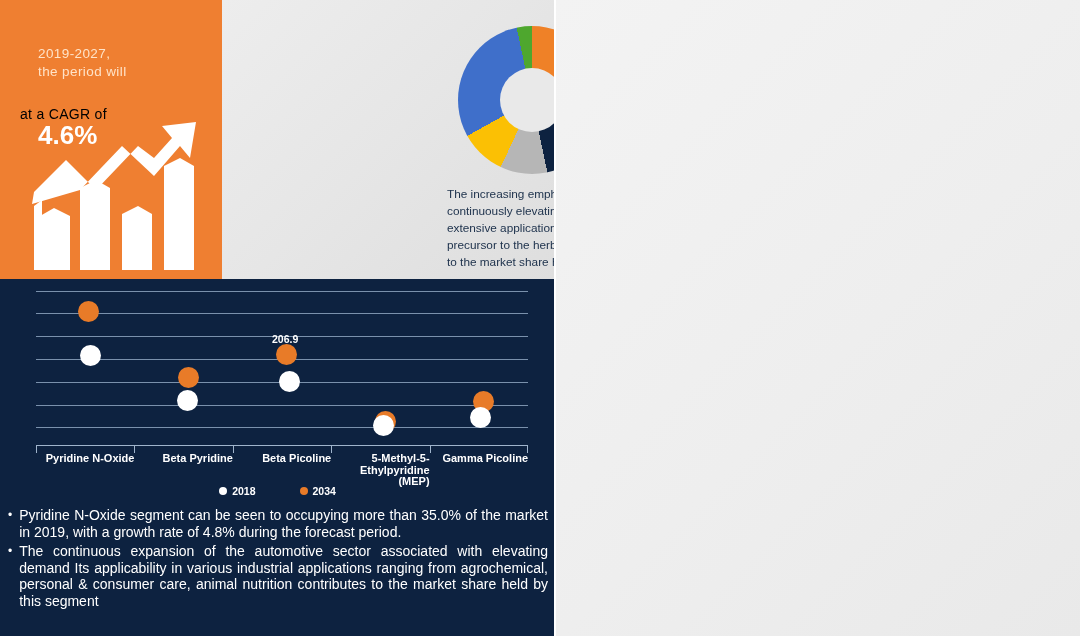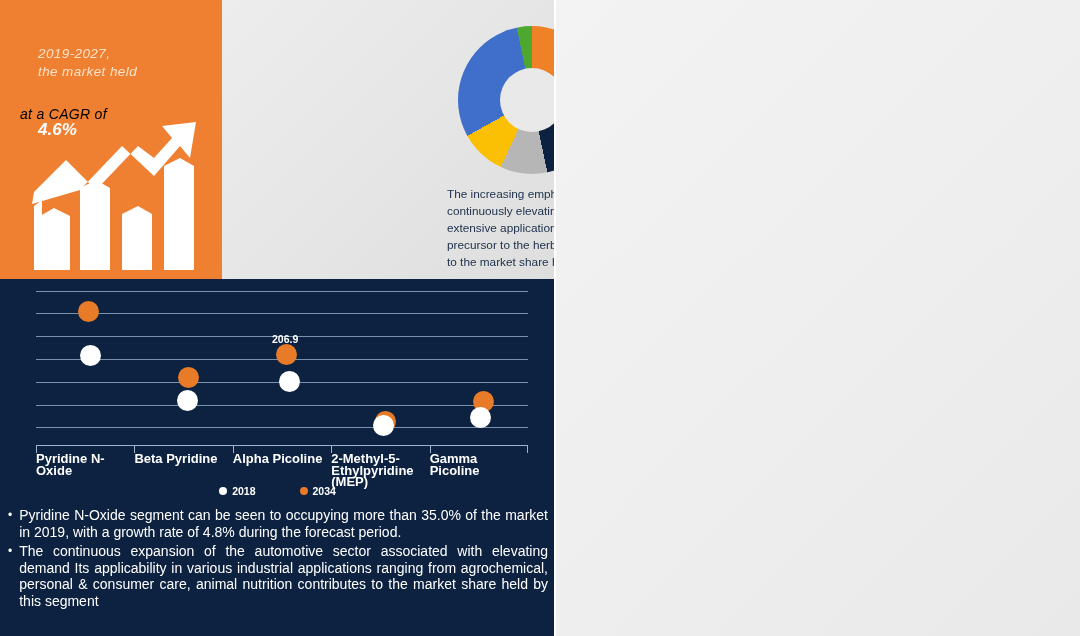--- a/index.html
+++ b/index.html
@@ -14,31 +14,31 @@
   
   .q-tl-orange { position:absolute; left:0; top:0; width:222px; height:279px; background:#ef7f31; }
   .q-tl-grey   { position:absolute; left:222px; top:0; width:333px; height:279px;
                  background:linear-gradient(135deg,#ededed 0%,#e6e6e6 50%,#dedede 100%); }
   .q-bl-navy   { position:absolute; left:0; top:279px; width:555px; height:357px; background:#0d2240; }
   .q-right     { position:absolute; left:555px; top:0; width:525px; height:636px;
                  background:linear-gradient(135deg,#f3f3f3 0%,#eeeeee 55%,#e9e9e9 100%); }
   .v-divider   { position:absolute; left:554px; top:0; width:2px; height:636px; background:#ffffff; }
 
   
-  .acc-wrap { position:absolute; left:0; top:0; width:222px; height:340px;font-style:italic; }
+  .acc-wrap { position:absolute; left:0; top:0; width:222px; height:340px; }
   .acc-line1 { position:absolute; left:38px; top:46px; width:180px;
                font-size:13.5px; color:#ffe3c8; letter-spacing:.4px; }
   .acc-line2 { position:absolute; left:38px; top:64px; width:180px;
                font-size:13.5px; color:#ffe3c8; letter-spacing:.4px; }
   .acc-big   { position:absolute; left:34px; top:78px; width:200px;
                font-size:25.5px; font-weight:bold; color:#ffffff; letter-spacing:.3px; }
   .acc-line3 { position:absolute; left:20px; top:106px; width:180px;
                font-size:14px; color:#000000; letter-spacing:.3px; }
   .acc-pct   { position:absolute; left:38px; top:120px; width:180px;
-               font-size:17px; font-weight:bold; color:#ffffff; }
+               font-size:26px; font-weight:bold; color:#ffffff; }
   .acc-graphic { position:absolute; left:18px; top:100px; width:190px; height:175px; }
 
   
   .donut-wrap { position:absolute; left:236px; top:26px; width:148px; height:148px; }
   .donut { width:148px; height:148px; border-radius:50%; }
   .donut::after { content:""; position:absolute; left:42px; top:42px;
                   width:64px; height:64px; border-radius:50%;
                   background:#e9e9e9; }
 
   .stat-pct { position:absolute; left:403px; top:28px; font-size:21px; font-weight:bold;
@@ -55,21 +55,21 @@
   .dp-gridline { position:absolute; left:0; width:492px; height:1px;
                  background:#8ea4c0; opacity:.85; }
   .dp-axis { position:absolute; left:36px; top:166px; width:492px; height:7px;
              border-top:1.3px solid #9fb4cc; }
   .dp-tick { position:absolute; top:0; width:1.3px; height:7px; background:#9fb4cc; }
   .dot { position:absolute; border-radius:50%; }
   .dot.y2018 { background:#ffffff; }
   .dot.y2027 { background:#e87b28; }
   .dp-vallabel { position:absolute; font-size:10.5px; font-weight:bold; color:#ffffff; }
   .dp-cats { position:absolute; left:36px; top:174px; width:492px; display:flex; }
-  .dp-cat { flex:1; text-align:left; font-size:13px; font-weight:bold;
+  .dp-cat { flex:1; text-align:right; font-size:11px; font-weight:bold;
             color:#ffffff; line-height:11.5px; }
   .dp-legend { position:absolute; left:0; top:206px; width:555px;
                display:flex; justify-content:center; gap:44px; align-items:center; }
   .dp-leg-item { display:flex; align-items:center; gap:5px;
                  font-size:10.5px; font-weight:bold; color:#ffffff; }
   .leg-dot { width:8px; height:8px; border-radius:50%; display:inline-block; }
 
   .dp-bullets { position:absolute; left:8px; top:228px; width:540px; }
   .bullet { display:flex; gap:7px; margin-bottom:3px; }
   .bullet .b-mark { color:#ffffff; font-size:12px; line-height:16.5px; flex:0 0 auto; }
@@ -77,21 +77,21 @@
                     text-align:justify; }
 </style>
 </head>
 <body>
 
 <div id="page">
 
   <div class="q-tl-orange">
     <div class="acc-wrap">
       <div class="acc-line1">2019-2027,</div>
-      <div class="acc-line2">the market held</div>
+      <div class="acc-line2">the period will</div>
       <div class="acc-line3">at a CAGR of</div>
       <div class="acc-pct">4.6%</div>
 
       <svg class="acc-graphic" viewBox="0 0 190 175">
         <g fill="#ffffff">
           <path d="M16 93 L14 108 L36 108 L36 170 L62 170 L62 88 L90 60 L118 92 L150 48 L168 58 L172 28 L142 22 L150 38 L118 72 L90 40 L56 80 Z" opacity="0"></path>
           <polygon points="14,104 16,92 48,60 78,90 120,46 136,58 154,38 144,26 178,22 172,58 162,46 136,76 104,46 62,90 "></polygon>
           <polygon points="16,106 24,100 24,170 16,170"></polygon>
           <rect x="22" y="120" width="30" height="50"></rect>
           <rect x="62" y="92" width="30" height="78"></rect>
@@ -158,22 +158,22 @@
         <div class="dp-tick" style="left:98px"></div>
         <div class="dp-tick" style="left:197px"></div>
         <div class="dp-tick" style="left:295px"></div>
         <div class="dp-tick" style="left:394px"></div>
         <div class="dp-tick" style="left:491px"></div>
       </div>
 
       <div class="dp-cats">
         <div class="dp-cat">Pyridine N-Oxide</div>
         <div class="dp-cat">Beta Pyridine</div>
-        <div class="dp-cat">Alpha Picoline</div>
-        <div class="dp-cat">2-Methyl-5-Ethylpyridine (MEP)</div>
+        <div class="dp-cat">Beta Picoline</div>
+        <div class="dp-cat">5-Methyl-5-Ethylpyridine (MEP)</div>
         <div class="dp-cat">Gamma Picoline</div>
       </div>
 
       <div class="dp-legend">
         <div class="dp-leg-item">
           <span class="leg-dot" style="background:#ffffff;"></span>
           <span>2018</span>
         </div>
         <div class="dp-leg-item">
           <span class="leg-dot" style="background:#e87b28;"></span>

